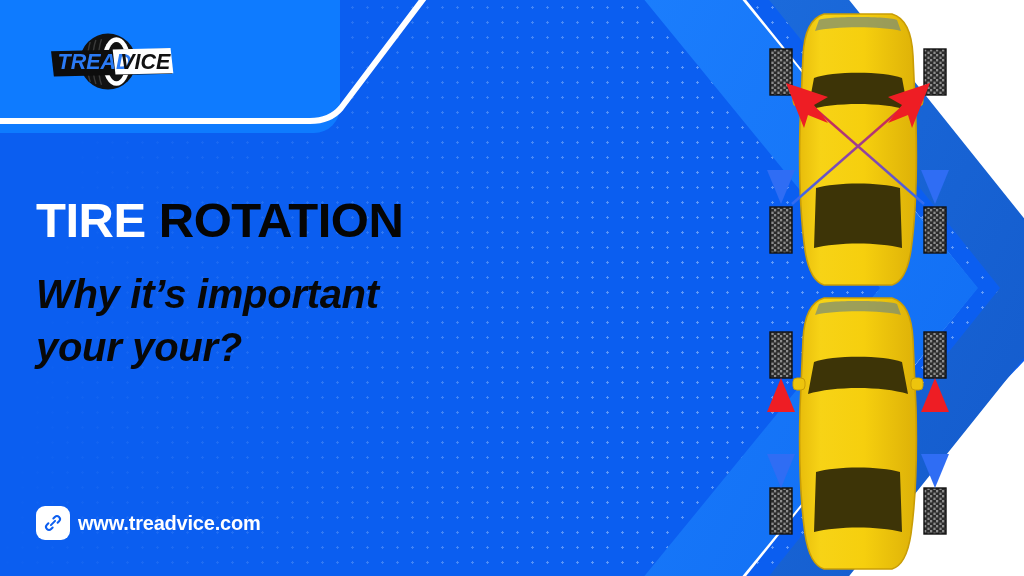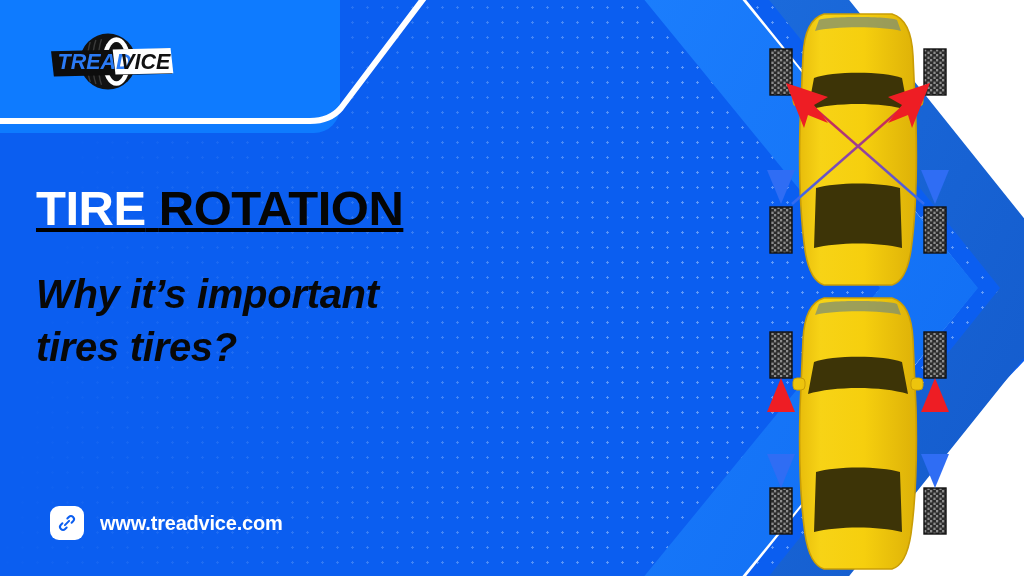--- a/index.html
+++ b/index.html
@@ -41,37 +41,37 @@
   .chev-layer{position:absolute;inset:0;}
 
   
   .logo{
     position:absolute;left:38px;top:26px;
     width:140px;height:72px;
   }
 
   
   .headline{
-    position:absolute;left:36px;top:184px;
+    position:absolute;left:36px;top:196px;
     font-size:49px;font-weight:800;letter-spacing:-.5px;
-    line-height:1;white-space:nowrap;text-decoration:underline;
+    line-height:1;white-space:nowrap;
   }
   .headline .w1{color:#ffffff;}
   .headline .w2{color:#050505;}
 
   .subhead{
     position:absolute;left:36px;top:268px;width:440px;
     font-size:40px;font-weight:800;font-style:italic;
     color:#080808;line-height:1.32;letter-spacing:-.3px;
   }
 
   
   .footer{
     position:absolute;left:36px;top:506px;
-    display:flex;align-items:center;gap:16px;margin-left:14px;
+    display:flex;align-items:center;gap:8px;
   }
   .link-chip{
     width:34px;height:34px;border-radius:9px;background:#ffffff;
     display:flex;align-items:center;justify-content:center;flex:0 0 auto;
   }
   .url-text{
     color:#ffffff;font-size:20px;font-weight:800;letter-spacing:-.2px;
   }
 
   
@@ -144,21 +144,21 @@
       <text x="176" y="89" font-family="'Liberation Sans',sans-serif" font-size="46" font-weight="900" font-style="italic" fill="#111111">VICE</text>
     </g>
   </svg>
 
   <div class="headline">
     <span class="w1">TIRE</span><span>&nbsp;</span><span class="w2">ROTATION</span>
   </div>
 
   <div class="subhead">
     <div>Why it’s important</div>
-    <div>tires tires?</div>
+    <div>your your?</div>
   </div>
 
   <div class="footer">
     <div class="link-chip">
       <svg width="20" height="20" viewBox="0 0 24 24" fill="none" stroke="#0b5ef0" stroke-width="2.4" stroke-linecap="round">
         <path d="M9.5 14.5 L14.5 9.5"></path>
         <path d="M12.4 6.6 L14.2 4.8 a3.6 3.6 0 0 1 5.1 5.1 L17.5 11.7"></path>
         <path d="M11.6 17.4 L9.8 19.2 a3.6 3.6 0 0 1 -5.1 -5.1 L6.5 12.3"></path>
       </svg>
     </div>

